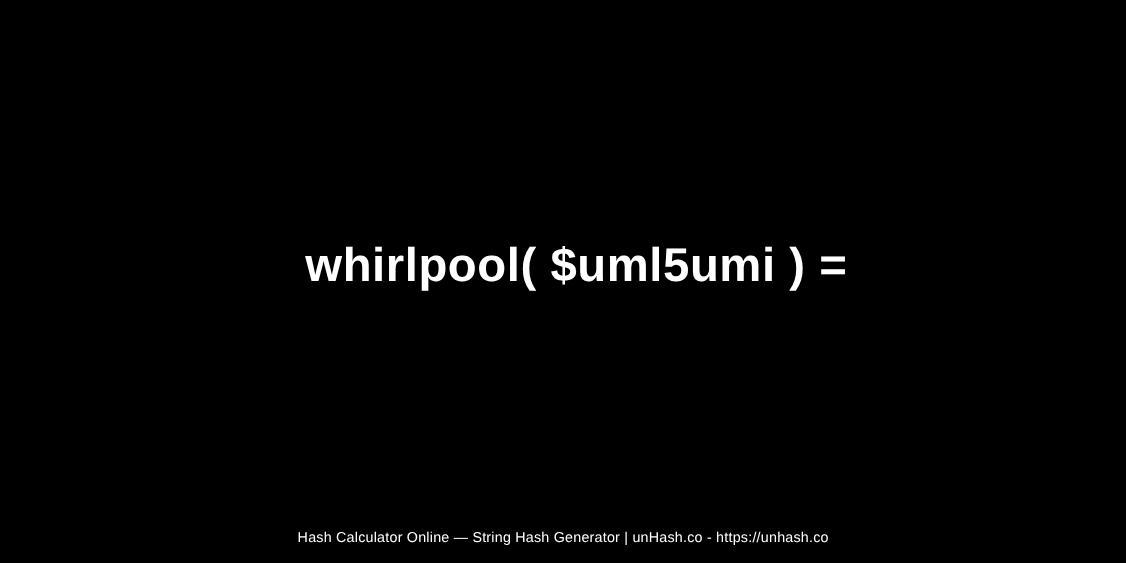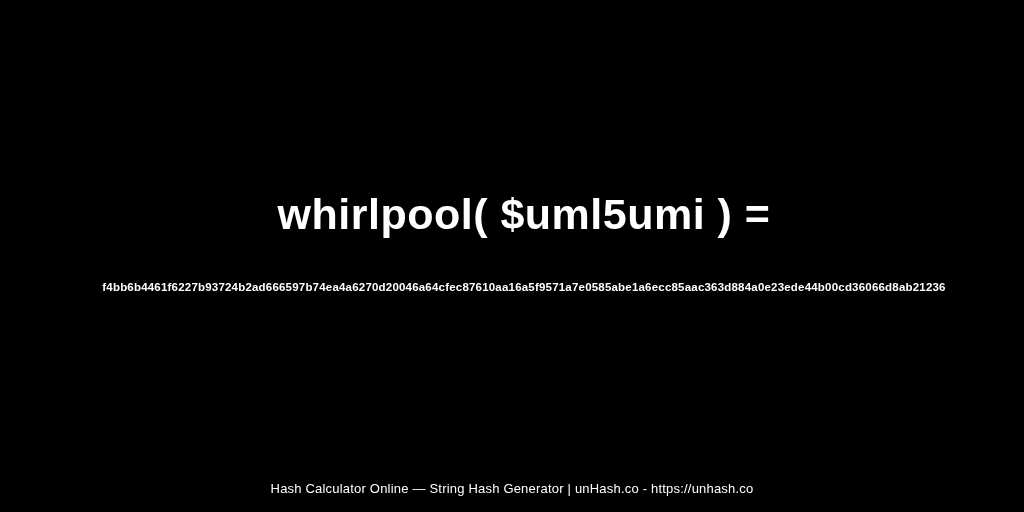--- a/index.html
+++ b/index.html
@@ -55,16 +55,15 @@
       color: #ffffff;
       padding-bottom: 16px;
       letter-spacing: 0.2px;
     }
   </style>
 </head>
 <body>
 
 <div class="content">
   <div class="main-expression">whirlpool( $uml5umi ) =</div>
-  <div class="hash-output">f4bb6b4461f6227b93724b2ad666597b74ea4a6270d20046a64cfec87610aa16a5f9571a7e0585abe1a6ecc85aac363d884a0e23ede44b00cd36066d8ab21236</div>
 </div>
 
 <div class="footer">Hash Calculator Online — String Hash Generator | unHash.co - https://unhash.co</div>
 
 </body></html>

